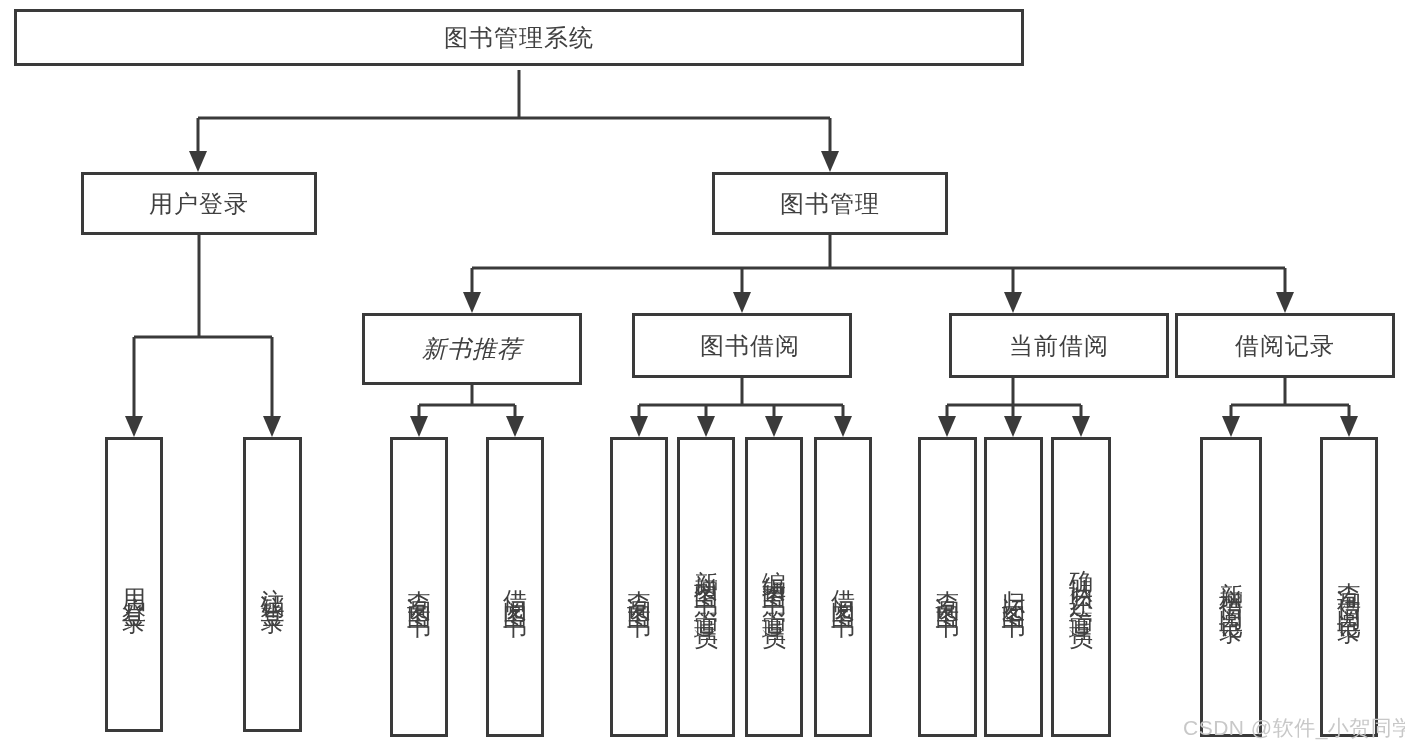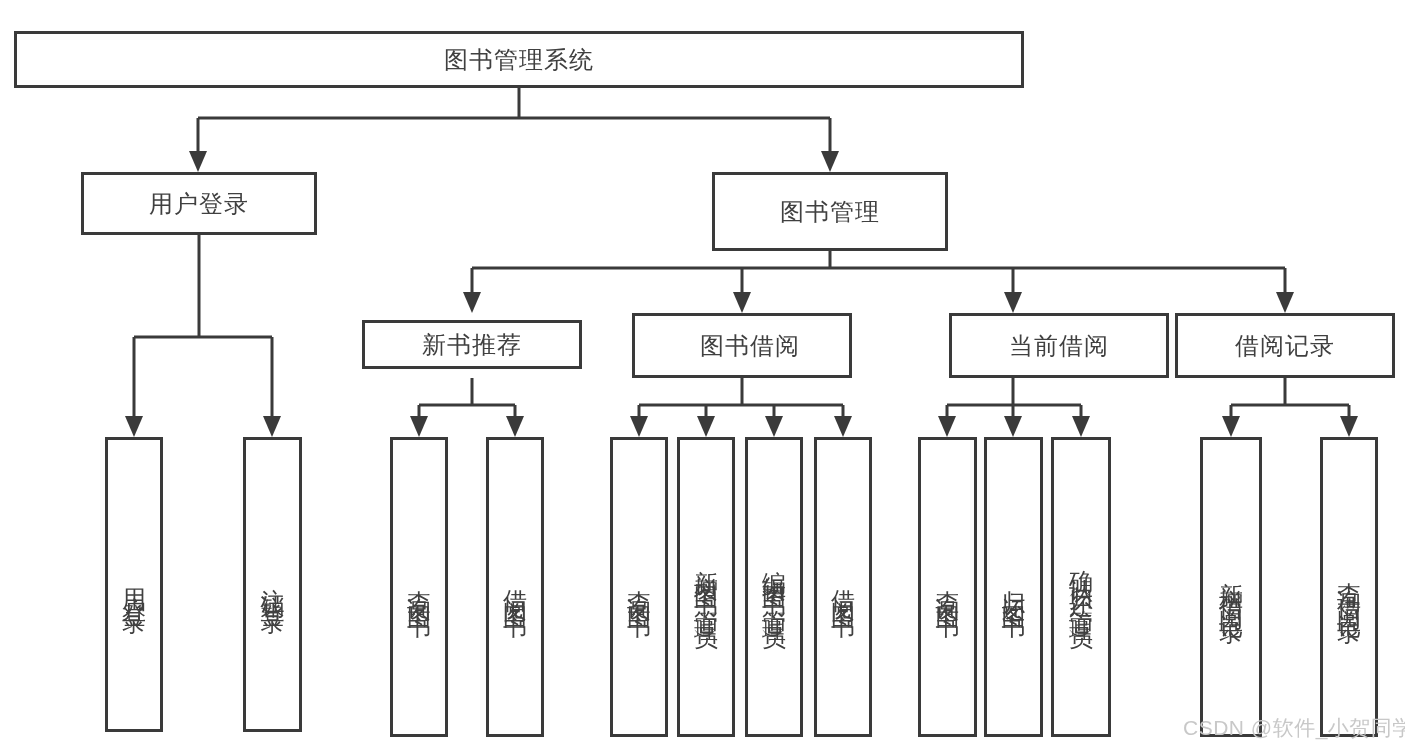--- a/index.html
+++ b/index.html
@@ -31,24 +31,24 @@
   .hbox{font-size:24px;letter-spacing:1px;}
   .vbox .vtext{
     writing-mode:vertical-rl;
     text-orientation:mixed;
     font-size:24px;
     letter-spacing:8px;
     line-height:1;
     white-space:nowrap;
   }
   
-  #b-root{left:14px;top:31px;width:1010px;height:57px;}
+  #b-root{left:14px;top:9px;width:1010px;height:57px;}
   #b-l2a{left:81px;top:172px;width:236px;height:63px;}
-  #b-l2b{left:712px;top:172px;width:236px;height:79px;}
-  #b-l3a{left:362px;top:320px;width:220px;height:49px;}
+  #b-l2b{left:712px;top:172px;width:236px;height:63px;}
+  #b-l3a{left:362px;top:313px;width:220px;height:72px;font-style:italic;}
   #b-l3b{left:632px;top:313px;width:220px;height:65px;padding-left:16px;}
   #b-l3c{left:903px;top:313px;width:220px;height:65px;margin-left:46px;}
   #b-l3d{left:1175px;top:313px;width:220px;height:65px;}
   #b-g1a{left:105px;top:437px;width:58px;height:295px;}
   #b-g1b{left:243px;top:437px;width:59px;height:295px;}
   #b-g2a{left:390px;top:437px;width:58px;height:300px;}
   #b-g2b{left:486px;top:437px;width:58px;height:300px;}
   #b-g3a{left:610px;top:437px;width:58px;height:300px;}
   #b-g3b{left:677px;top:437px;width:58px;height:300px;}
   #b-g3c{left:745px;top:437px;width:58px;height:300px;}

